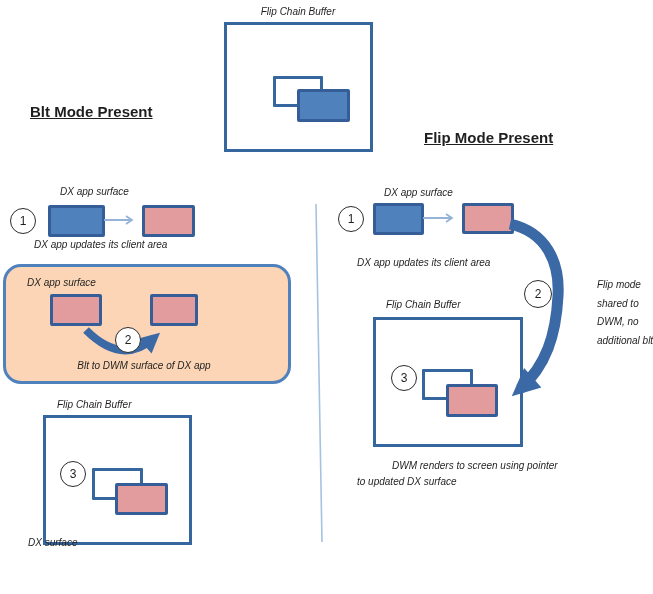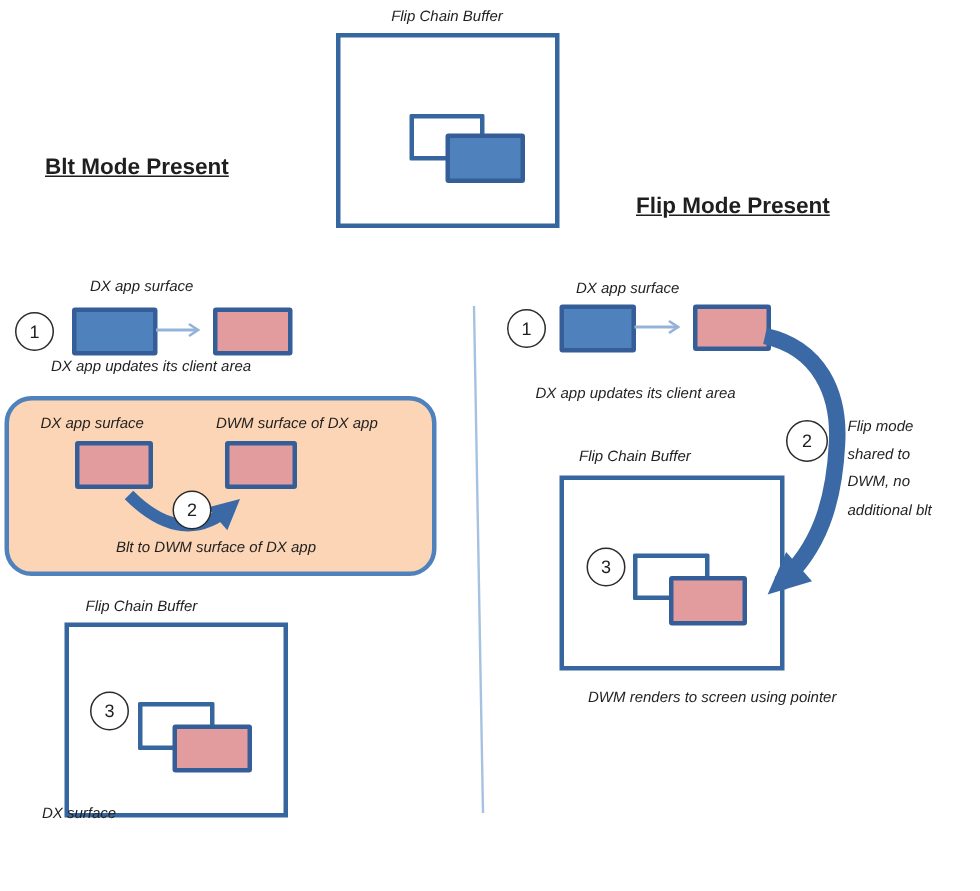--- a/index.html
+++ b/index.html
@@ -14,21 +14,21 @@
   .whiterect{background:#fff;border:3px solid #36669e;border-radius:1px;z-index:1;}
   .bluerect{background:#4f81bd;border:3px solid #355e98;border-radius:2px;z-index:1;}
   .pinkrect{background:#e29c9e;border:3px solid #355e98;border-radius:2px;z-index:1;}
   .peachbox{background:#fbd5b5;border:3px solid #4f81bd;border-radius:18px;z-index:0;}
   .numcircle{
     width:24px;height:24px;border:1.5px solid #2b2b2b;border-radius:50%;background:#fff;
     display:flex;align-items:center;justify-content:center;font-size:12px;z-index:4;
   }
   .center{text-align:center;}
   #arrow-layer{position:absolute;left:0;top:0;z-index:3;pointer-events:none;}
-  .note-line{display:block;}
+  .note-line{display:block;margin-left:32px;}
 </style>
 </head>
 <body>
 
 <div id="stage">
 
   <div class="abs lbl center" style="left:218px;top:6px;width:160px;">Flip Chain Buffer</div>
   <div class="abs bigbox" style="left:224px;top:22px;width:143px;height:124px;"></div>
   <div class="abs whiterect" style="left:273px;top:76px;width:44px;height:25px;"></div>
   <div class="abs bluerect" style="left:297px;top:89px;width:47px;height:27px;"></div>
@@ -39,21 +39,20 @@
   <div class="abs lbl" style="left:60px;top:186px;">DX app surface</div>
   <div class="abs numcircle" style="left:10px;top:208px;">
     <span>1</span>
   </div>
   <div class="abs bluerect" style="left:48px;top:205px;width:51px;height:26px;"></div>
   <div class="abs pinkrect" style="left:142px;top:205px;width:47px;height:26px;"></div>
   <div class="abs lbl" style="left:34px;top:239px;">DX app updates its client area</div>
 
   <div class="abs peachbox" style="left:3px;top:264px;width:282px;height:114px;"></div>
   <div class="abs lbl" style="left:27px;top:277px;">DX app surface</div>
-  <div class="abs lbl" style="left:144px;top:277px;">DWM surface of DX app</div>
   <div class="abs pinkrect" style="left:50px;top:294px;width:46px;height:26px;"></div>
   <div class="abs pinkrect" style="left:150px;top:294px;width:42px;height:26px;"></div>
   <div class="abs numcircle" style="left:115px;top:327px;">
     <span>2</span>
   </div>
   <div class="abs lbl center" style="left:3px;top:360px;width:282px;">Blt to DWM surface of DX app</div>
 
   <div class="abs lbl" style="left:57px;top:399px;">Flip Chain Buffer</div>
   <div class="abs bigbox" style="left:43px;top:415px;width:143px;height:124px;"></div>
   <div class="abs numcircle" style="left:60px;top:461px;">
@@ -82,20 +81,21 @@
   </div>
 
   <div class="abs lbl" style="left:386px;top:299px;">Flip Chain Buffer</div>
   <div class="abs bigbox" style="left:373px;top:317px;width:144px;height:124px;"></div>
   <div class="abs numcircle" style="left:391px;top:365px;">
     <span>3</span>
   </div>
   <div class="abs whiterect" style="left:422px;top:369px;width:45px;height:25px;"></div>
   <div class="abs pinkrect" style="left:446px;top:384px;width:46px;height:27px;"></div>
   <div class="abs lbl" style="left:357px;top:460px;margin-left:35px;">DWM renders to screen using pointer</div>
+  <div class="abs lbl" style="left:357px;top:476px;">to updated DX surface</div>
 
   <svg id="arrow-layer" width="653" height="594" viewBox="0 0 653 594">
     <defs>
       <marker id="m-light" markerUnits="userSpaceOnUse" markerWidth="14" markerHeight="14" refX="8" refY="6" orient="auto">
         <path d="M2,2 L8,6 L2,10" fill="none" stroke="#95b3d7" stroke-width="1.8"></path>
       </marker>
       <marker id="m-dark" markerUnits="userSpaceOnUse" markerWidth="24" markerHeight="24" refX="13" refY="11" orient="auto">
         <path d="M1,1 L21,11 L1,21 Z" fill="#3b69a5"></path>
       </marker>
       <marker id="m-big" markerUnits="userSpaceOnUse" markerWidth="32" markerHeight="30" refX="18" refY="14" orient="auto">

